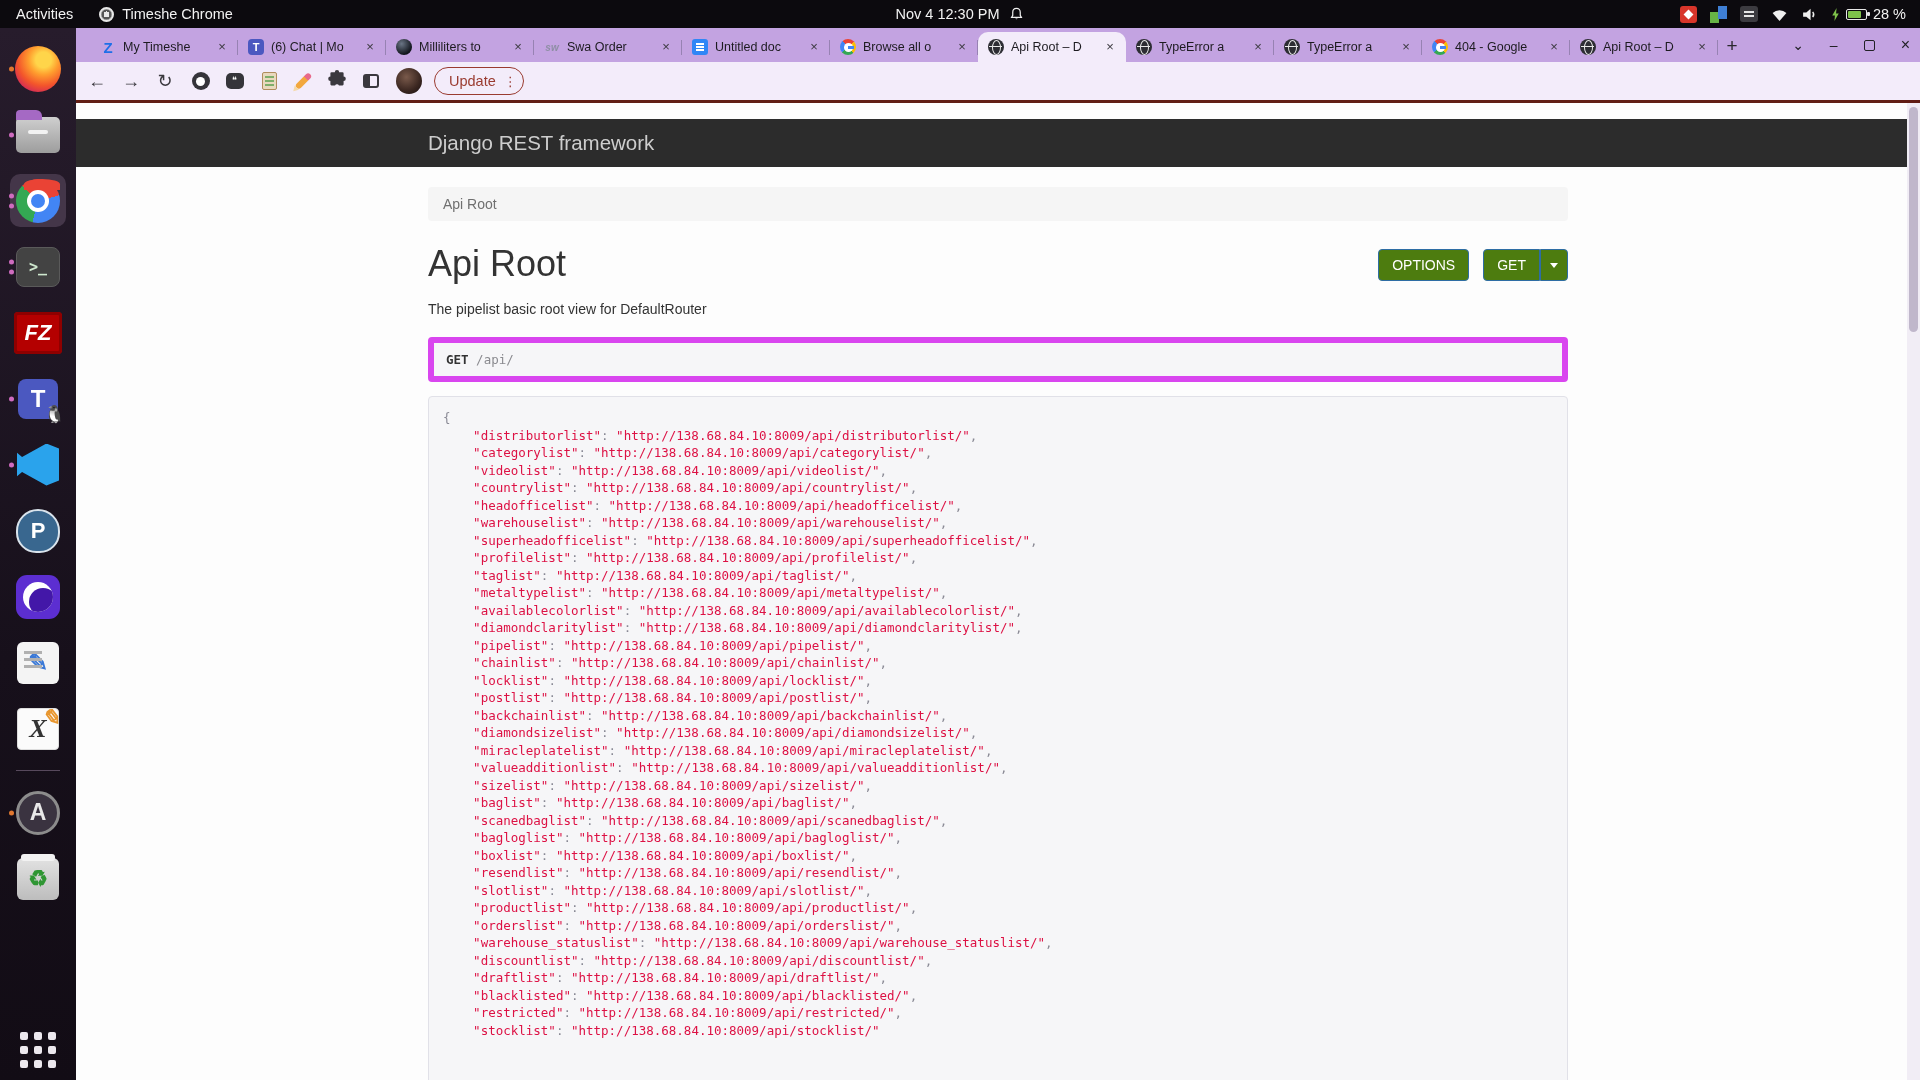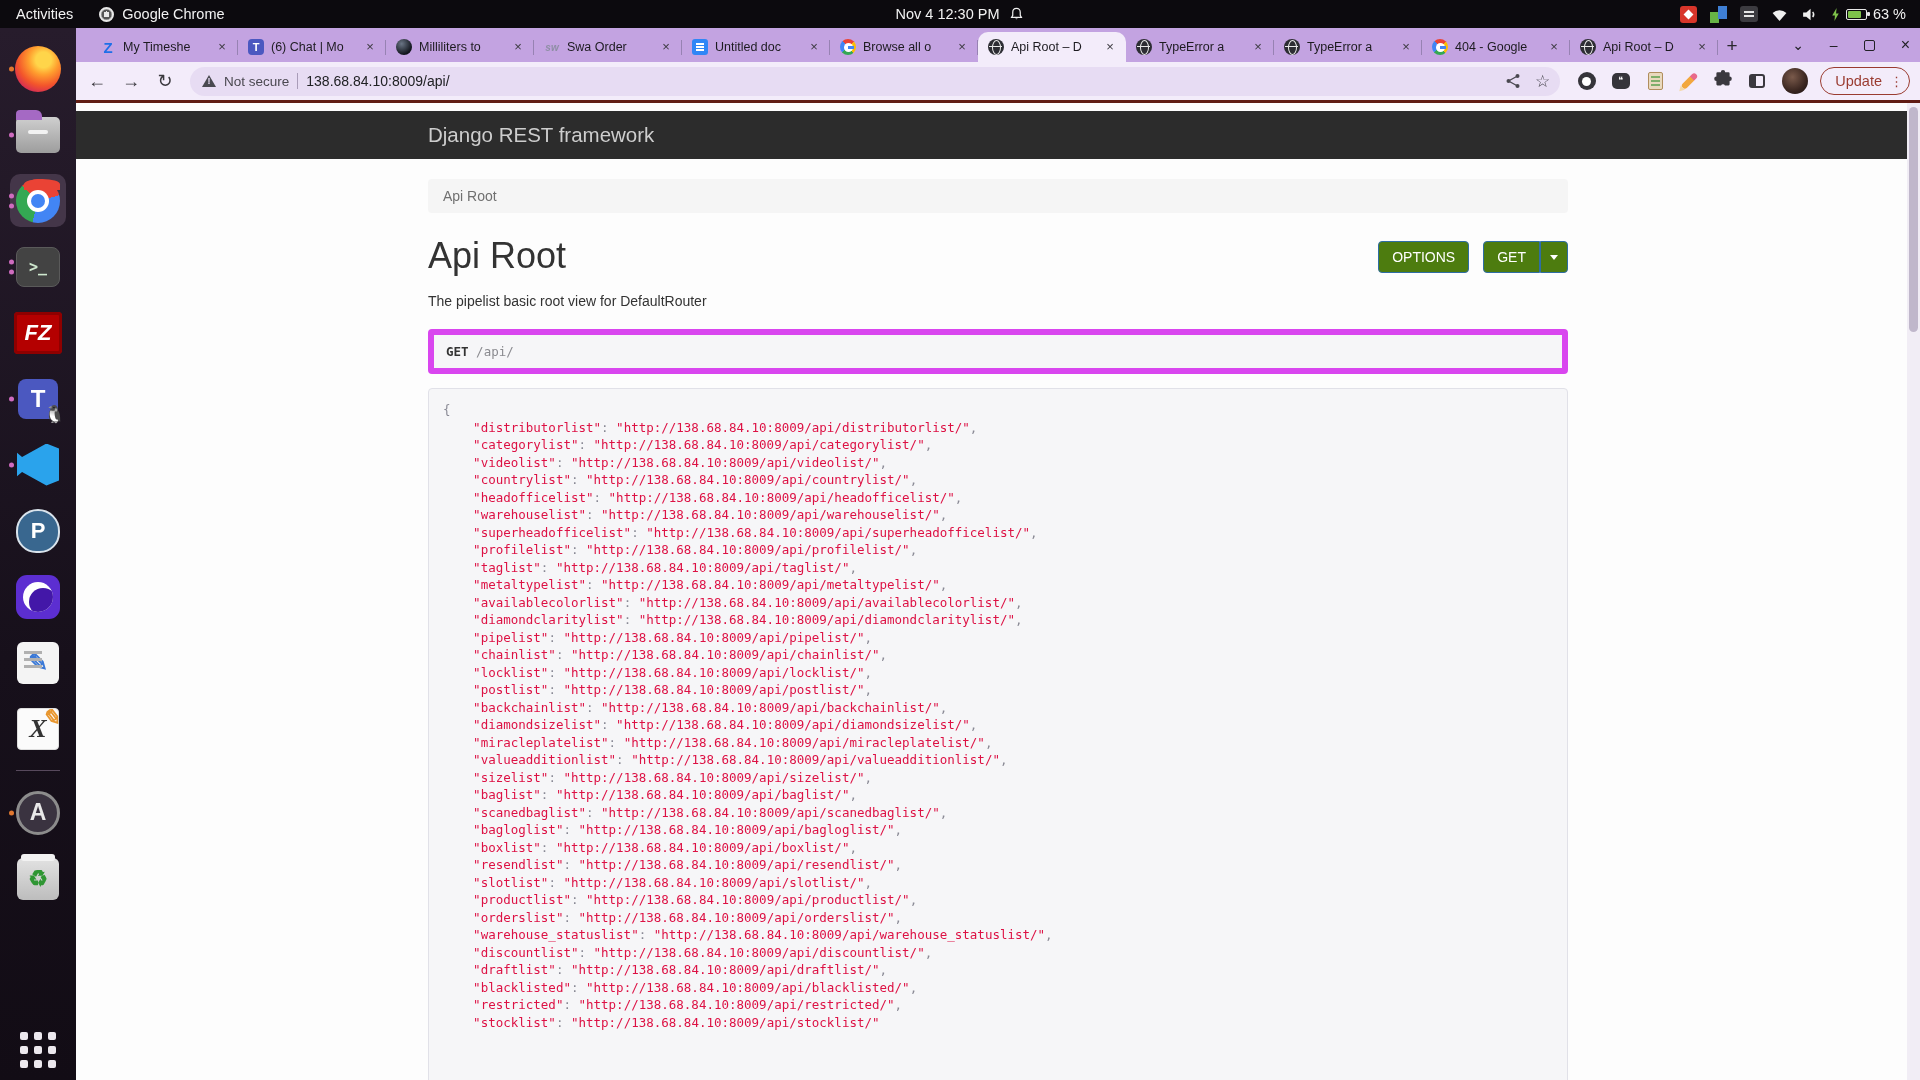--- a/index.html
+++ b/index.html
@@ -108,21 +108,21 @@
   .sidepanel-ic::after { content:""; position:absolute; left:0; top:0; bottom:0; width:5px; background:#3a383e; }
   .avatar { width:26px; height:26px; border-radius:50%; background:radial-gradient(circle at 40% 35%, #7a5a4b, #3a2620 60%, #171011); margin:0 4px; }
   .update-btn { display:flex; align-items:center; gap:8px; border:1.5px solid #9a3b30; color:#9a3b30; border-radius:15px; height:28px; padding:0 6px 0 14px; font-size:14.5px; margin-left:4px; }
   .update-dots { font-size:13px; letter-spacing:0; }
 
   .maroon-line { height:3px; background:#611d14; }
 
   
   .page { position:relative; height:977px; background:#fdfdfd; overflow:hidden; }
   .drf-navbar { height:48px; background:#2c2c2c; }
-  .container { width:1140px; margin:8px auto; }
+  .container { width:1140px; margin:16px auto; }
   .brand { color:#cdcdcd; font-size:20.5px; line-height:48px; }
   .breadcrumb { margin-top:20px; background:#f5f5f5; border-radius:4px; padding:9px 15px; font-size:14px; color:#707070; }
   .page-head { margin-top:22px; display:flex; align-items:flex-start; }
   .page-title { font-size:36px; color:#333; font-weight:500; letter-spacing:0; }
   .head-buttons { margin-left:auto; display:flex; gap:14px; margin-top:6px; }
   .btn { background:#4d7c0f; border:1px solid #2e6da4; color:#fff; font-size:14px; padding:7px 13px; border-radius:4px; display:flex; align-items:center; }
   .btn-group { display:flex; }
   .btn-group .btn-main { border-radius:4px 0 0 4px; }
   .btn-group .btn-caret { border-radius:0 4px 4px 0; border-left:1px solid #2e6da4; padding:7px 9px; }
   .caret { width:0; height:0; border-left:4.5px solid transparent; border-right:4.5px solid transparent; border-top:5px solid #fff; }
@@ -144,21 +144,21 @@
   svg { display:block; }
 </style>
 </head>
 <body>
 
 <div class="topbar">
   <div class="topbar-left">
     <span>Activities</span>
     <span class="topbar-appname">
       <span class="chrome-mini-icon"></span>
-      <span>Google Chrome</span>
+      <span>Timeshe Chrome</span>
     </span>
   </div>
   <div class="topbar-center">
     <span>Nov 4 12:30 PM</span>
     <svg width="15" height="15" viewBox="0 0 16 16">
         <path d="M8 1.5c-2.4 0-4 1.8-4 4.2V9L2.8 11h10.4L12 9V5.7c0-2.4-1.6-4.2-4-4.2z" fill="none" stroke="#efefef" stroke-width="1.3"></path>
         <path d="M6.7 12.3a1.4 1.4 0 0 0 2.6 0z" fill="#efefef"></path>
       </svg>
   </div>
   <div class="topbar-right">
@@ -180,21 +180,21 @@
         <path d="M2 5h3l4-3.4v10.8L5 9H2z" fill="#efefef"></path>
         <path d="M11 4.5a4 4 0 0 1 0 5" fill="none" stroke="#efefef" stroke-width="1.3"></path>
       </svg>
     <span class="battery-wrap">
       <svg width="9" height="13" viewBox="0 0 8 12">
           <polygon points="5,0 1,7 3.5,7 3,12 7,5 4.5,5" fill="#7ec24a"></polygon>
         </svg>
       <span class="battery">
           <i></i>
         </span>
-      <span>63 %</span>
+      <span>28 %</span>
     </span>
   </div>
 </div>
 
 <div class="dock">
   <div id="dock-items" style="display:flex;flex-direction:column;align-items:center;gap:13px;">
       <div class="dock-item orange-dot" title="Firefox">
         <span class="dots">
           <i></i>
         </span>
@@ -377,35 +377,20 @@
       <span>–</span>
       <span class="wc-restore"></span>
       <span style="font-size:16px;">×</span>
     </div>
   </div>
 
   <div class="toolbar">
     <span class="navbtn">←</span>
     <span class="navbtn">→</span>
     <span class="navbtn">↻</span>
-    <div class="omnibox">
-      <span class="warn-tri"></span>
-      <span style="color:#4a4850;">Not secure</span>
-      <span class="chip-divider"></span>
-      <span class="omni-url">138.68.84.10:8009/api/</span>
-      <span class="omni-icons">
-        <svg width="16" height="16" viewBox="0 0 16 16">
-            <circle cx="12.5" cy="3" r="2" fill="#4a4850"></circle>
-            <circle cx="3.5" cy="8" r="2" fill="#4a4850"></circle>
-            <circle cx="12.5" cy="13" r="2" fill="#4a4850"></circle>
-            <path d="M3.5 8 L12.5 3 M3.5 8 L12.5 13" stroke="#4a4850" stroke-width="1.4"></path>
-          </svg>
-        <span style="font-size:17px;">☆</span>
-      </span>
-    </div>
     <div class="ext-icons">
       <span class="ext">
           <span class="ext-head"></span>
         </span>
       <span class="ext">
           <span class="ext-chat">❝</span>
         </span>
       <span class="ext">
           <span class="ext-clip"></span>
         </span>

